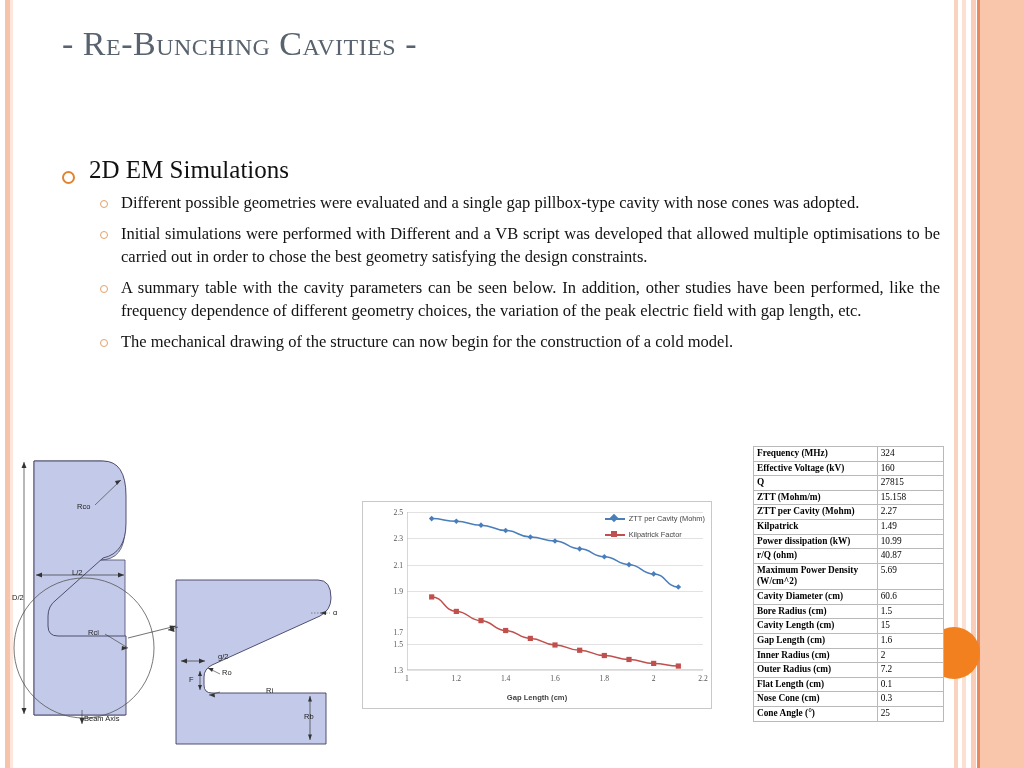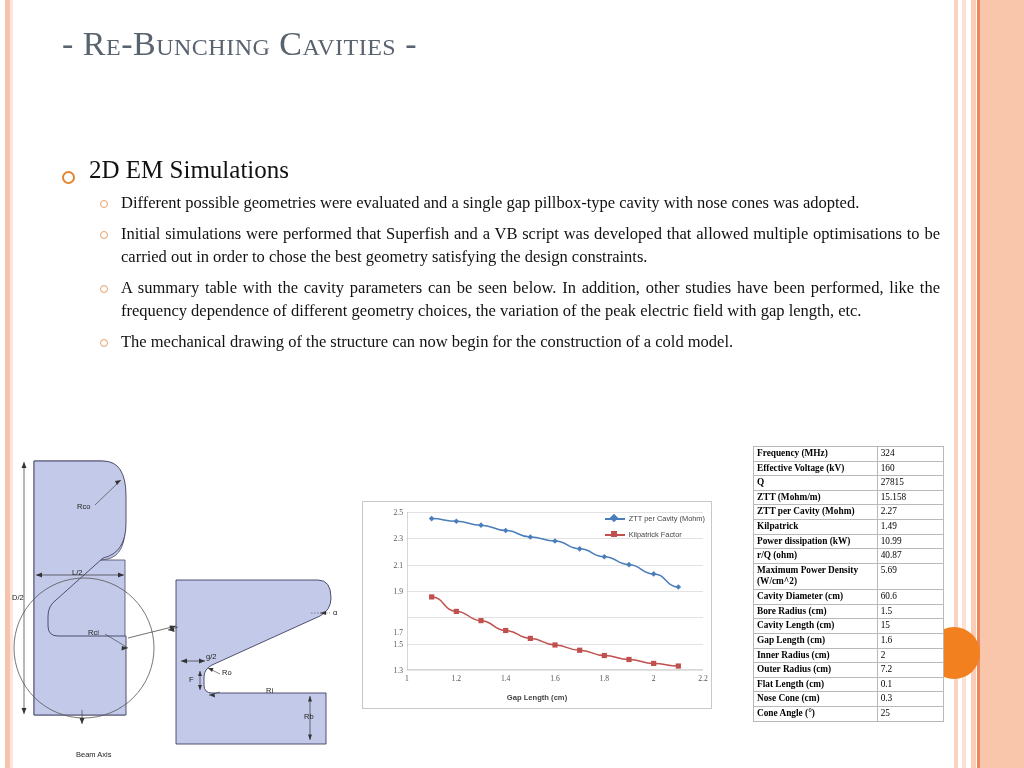--- a/index.html
+++ b/index.html
@@ -74,21 +74,21 @@
   <span class="txt">2D EM Simulations</span>
 </div>
 
 <div class="l2wrap">
   <div class="l2">
     <span class="bullet2"></span>
     <span class="txt">Different possible geometries  were evaluated and a single gap pillbox-type cavity with nose cones was adopted.</span>
   </div>
   <div class="l2">
     <span class="bullet2"></span>
-    <span class="txt">Initial simulations were performed that Superfish and a VB script was developed that allowed multiple optimisations to be carried out in order to chose the best geometry satisfying the design constraints.</span>
+    <span class="txt">Initial simulations were performed with Different and a VB script was developed that allowed multiple optimisations to be carried out in order to chose the best geometry satisfying the design constraints.</span>
   </div>
   <div class="l2">
     <span class="bullet2"></span>
     <span class="txt">A summary table with the cavity parameters can be seen below. In addition, other studies have been performed, like the frequency dependence of different geometry choices, the variation of the peak electric field with gap length, etc.</span>
   </div>
   <div class="l2">
     <span class="bullet2"></span>
     <span class="txt">The mechanical drawing of the structure can now begin for the construction of a cold model.</span>
   </div>
 </div>
@@ -112,21 +112,21 @@
     <path d="M128,200 l-6,-2 l-0.5,4.5 z" fill="#333"></path>
     <line x1="82" y1="262" x2="82" y2="276" stroke="#333" stroke-width="0.6"></line>
     <path d="M82,276 l-2.5,-6 l5,0 z" fill="#333"></path>
     <line x1="128" y1="190" x2="176" y2="178" stroke="#333" stroke-width="0.7"></line>
     <path d="M176,178 l-6.5,-0.5 l1,4.5 z" fill="#333"></path>
   </svg>
   <span class="dlabel" style="left:77px;top:54px;">Rco</span>
   <span class="dlabel" style="left:72px;top:120px;">L/2</span>
   <span class="dlabel" style="left:12px;top:145px;">D/2</span>
   <span class="dlabel" style="left:88px;top:180px;">Rci</span>
-  <span class="dlabel" style="left:76px;top:266px;margin-top:36px;">Beam Axis</span>
+  <span class="dlabel" style="left:84px;top:266px;">Beam Axis</span>
 </div>
 
 <div class="drawB">
   <svg width="180" height="188" viewBox="0 0 180 188">
     <path d="M8,12 L150,12 Q163,12 163,30 Q163,42 152,48
              L44,97 Q36,101 36,109 L36,117 Q36,125 44,125
              L158,125 L158,176 L8,176 Z" fill="#c3c9e8" stroke="#3f3f63" stroke-width="0.9"></path>
     <line x1="13" y1="93" x2="37" y2="93" stroke="#333" stroke-width="0.7"></line>
     <path d="M13,93 l6,-2.5 l0,5 z" fill="#333"></path>
     <path d="M37,93 l-6,-2.5 l0,5 z" fill="#333"></path>
@@ -138,21 +138,21 @@
     <line x1="52" y1="124" x2="41" y2="127" stroke="#333" stroke-width="0.6"></line>
     <path d="M41,127 l5.5,-1.5 l0.5,4 z" fill="#333"></path>
     <line x1="142" y1="128" x2="142" y2="172" stroke="#333" stroke-width="0.7"></line>
     <path d="M142,128 l-2,5.5 l4,0 z" fill="#333"></path>
     <path d="M142,172 l-2,-5.5 l4,0 z" fill="#333"></path>
     <line x1="0" y1="62" x2="10" y2="59" stroke="#333" stroke-width="0.7"></line>
     <path d="M0,62 l6,-2 l0.5,4 z" fill="#333"></path>
     <line x1="143" y1="45" x2="162" y2="45" stroke="#333" stroke-width="0.5" stroke-dasharray="1.5,1.5"></line>
     <path d="M152,45 l6,-2 l0,4 z" fill="#333"></path>
   </svg>
-  <span class="dlabel" style="left:4px;top:84px;padding-left:34px;">g/2</span>
+  <span class="dlabel" style="left:16px;top:84px;padding-left:34px;">g/2</span>
   <span class="dlabel" style="left:54px;top:100px;">Ro</span>
   <span class="dlabel" style="left:54px;top:118px;padding-left:44px;">Ri</span>
   <span class="dlabel" style="left:21px;top:107px;">F</span>
   <span class="dlabel" style="left:136px;top:144px;">Rb</span>
   <span class="dlabel" style="left:165px;top:40px;">α</span>
 </div>
 
 <div class="chart">
   <div class="plot" id="plot">
       <div class="grid" style="top: 158px;"></div>

